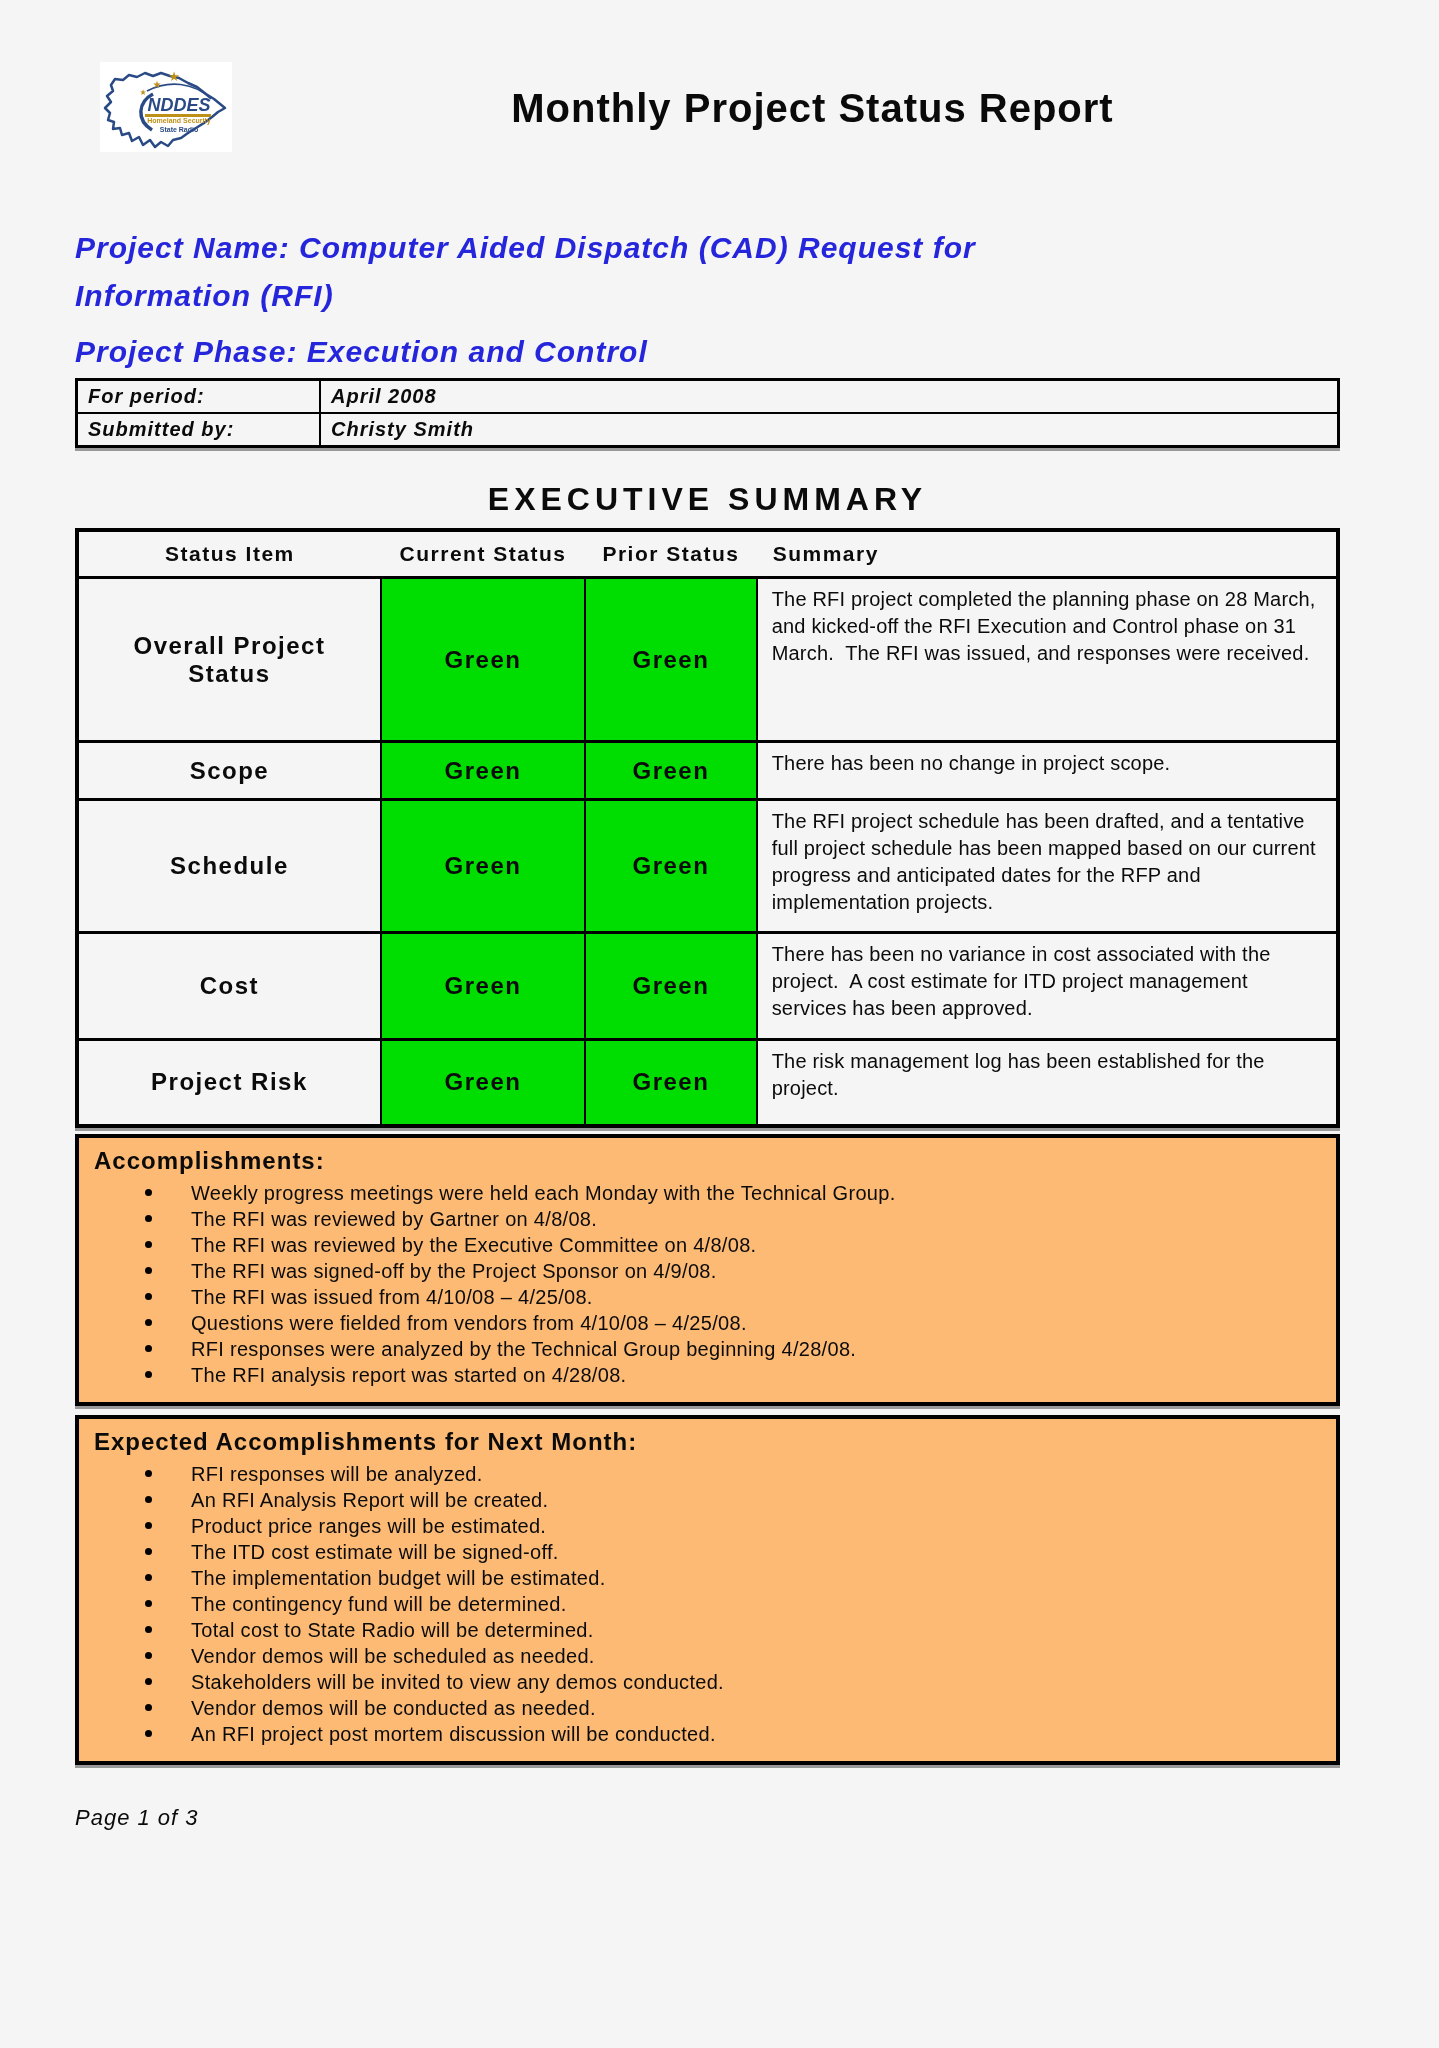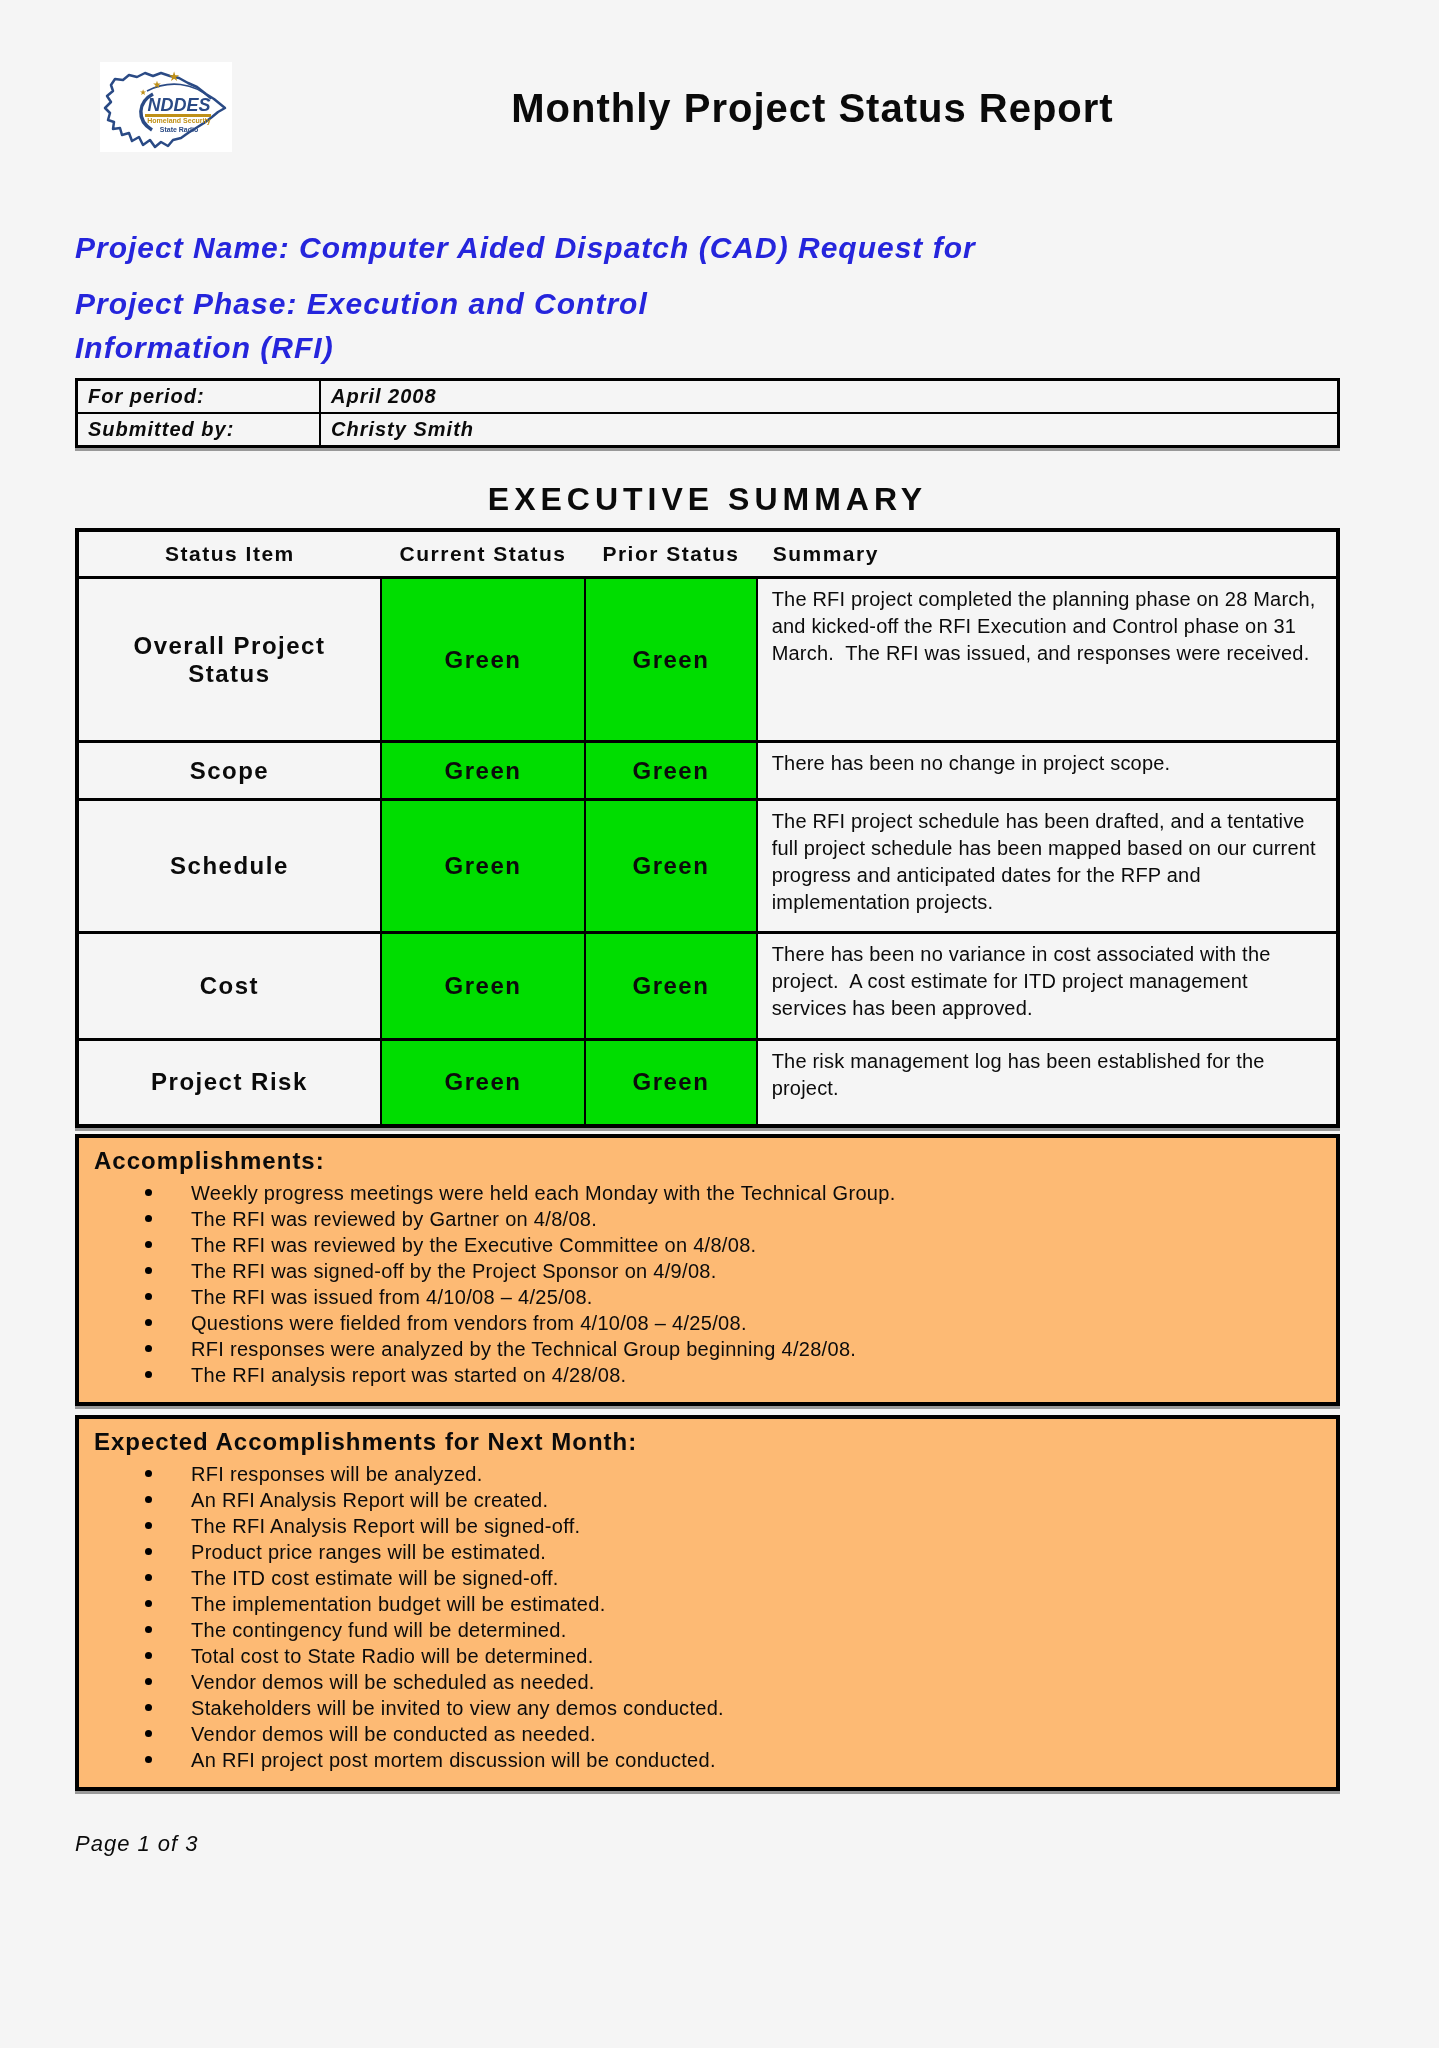--- a/index.html
+++ b/index.html
@@ -138,22 +138,22 @@
         <text x="79" y="61" font-size="7" font-weight="bold" text-anchor="middle">Homeland Security</text>
       </g>
     </svg>
   </div>
 
   <div class="content">
     <h1 class="report-title">Monthly Project Status Report</h1>
 
     <div class="proj">
       <div class="proj-line" style="color: rgb(37, 37, 220);">Project Name: Computer Aided Dispatch (CAD) Request for</div>
+      <div class="proj-line" style="color: rgb(37, 37, 220);">Information (RFI)</div>
       <div class="proj-line proj-phase" style="color: rgb(37, 37, 220);">Project Phase: Execution and Control</div>
-      <div class="proj-line" style="color: rgb(37, 37, 220);">Information (RFI)</div>
     </div>
 
     <table class="meta">
       <tbody>
         <tr>
           <td class="lbl">For period:</td>
           <td>April 2008</td>
         </tr>
         <tr>
           <td class="lbl">Submitted by:</td>
@@ -225,21 +225,20 @@
         <li>RFI responses were analyzed by the Technical Group beginning 4/28/08.</li>
         <li>The RFI analysis report was started on 4/28/08.</li>
       </ul>
     </div>
 
     <div class="box">
       <div class="box-title">Expected Accomplishments for Next Month:</div>
       <ul>
         <li>RFI responses will be analyzed.</li>
         <li>An RFI Analysis Report will be created.</li>
-        <li>The RFI Analysis Report will be signed-off.</li>
         <li>Product price ranges will be estimated.</li>
         <li>The ITD cost estimate will be signed-off.</li>
         <li>The implementation budget will be estimated.</li>
         <li>The contingency fund will be determined.</li>
         <li>Total cost to State Radio will be determined.</li>
         <li>Vendor demos will be scheduled as needed.</li>
         <li>Stakeholders will be invited to view any demos conducted.</li>
         <li>Vendor demos will be conducted as needed.</li>
         <li>An RFI project post mortem discussion will be conducted.</li>
       </ul>

